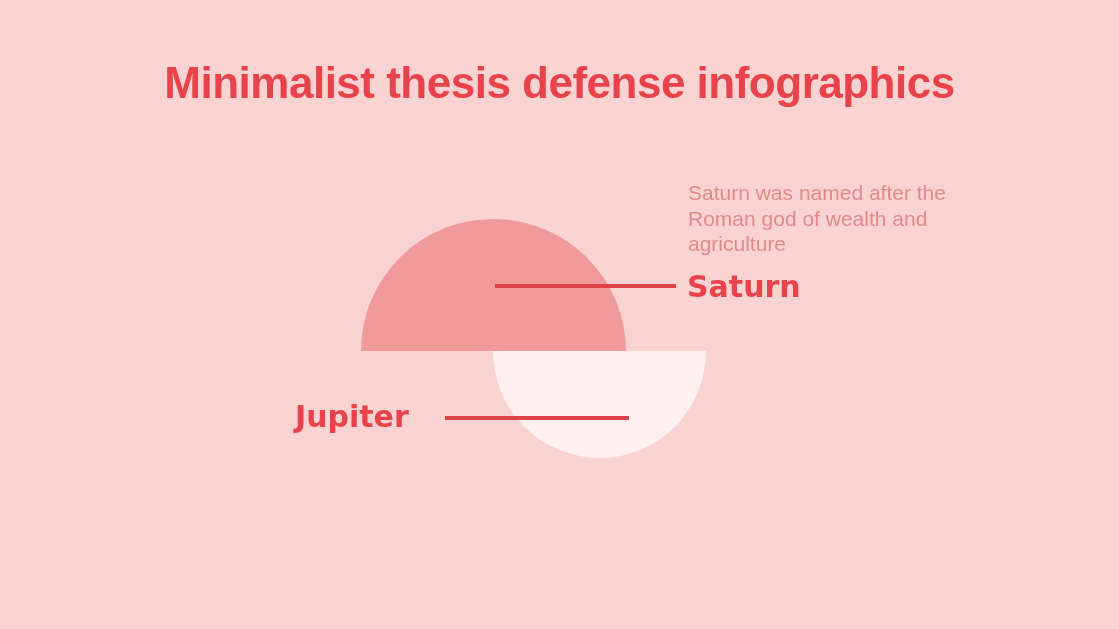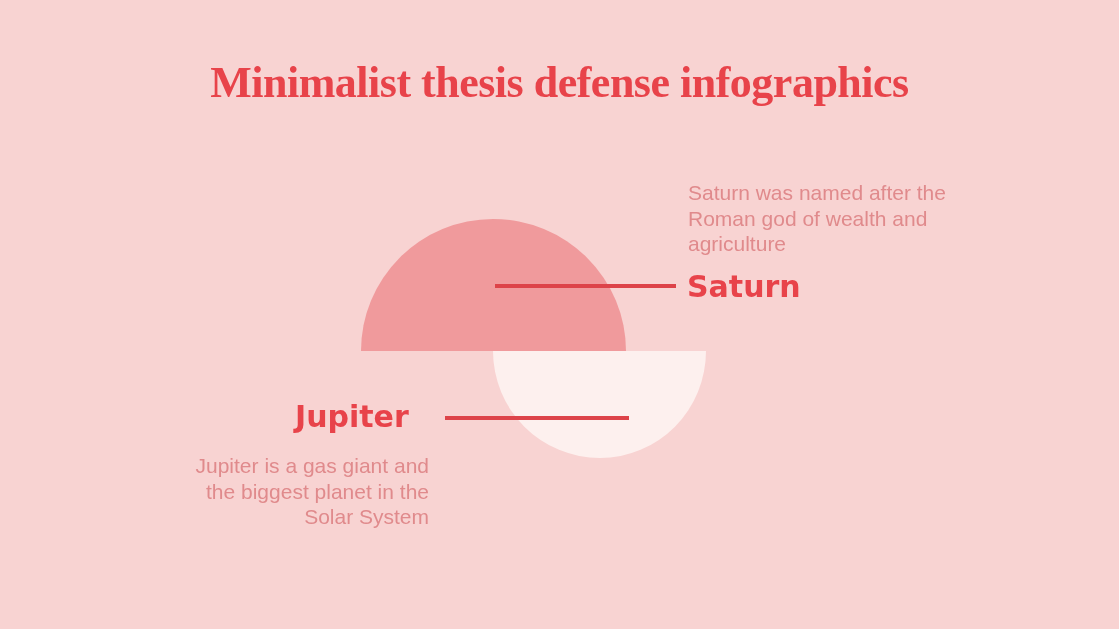--- a/index.html
+++ b/index.html
@@ -20,21 +20,21 @@
   }
 
   
   #slide-title {
     position: absolute;
     left: 0;
     top: 61px;
     width: 1119px;
     text-align: center;
     color: #e8434a;
-    font-family: Liberation Serif, serif;
+    font-family: Liberation Sans, sans-serif;
     font-weight: bold;
     font-size: 44px;
     letter-spacing: -0.5px;
     line-height: 1.0;
     white-space: nowrap;
   }
 
   
   .semicircle {
     position: absolute;
@@ -144,15 +144,14 @@
   <div id="saturn-connector" class="connector-line"></div>
 
   <div id="jupiter-connector" class="connector-line"></div>
 
   <div id="saturn-label" class="planet-label">Saturn</div>
 
   <div id="saturn-description" class="planet-description">Saturn was named after the Roman god of wealth and agriculture</div>
 
   <div id="jupiter-label" class="planet-label">Jupiter</div>
 
-  <div id="jupiter-description" class="planet-description">Jupiter is a gas giant and the biggest planet in the Solar System</div>
 
 </div>
 
 </body></html>

